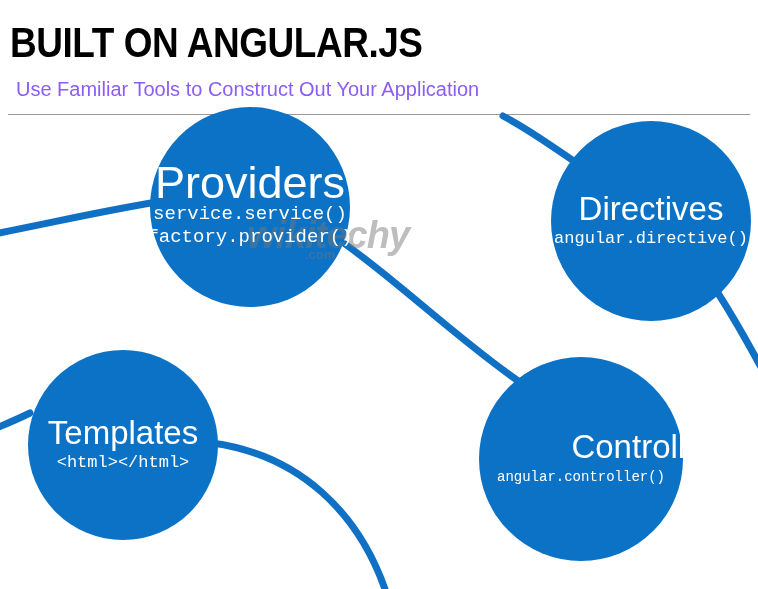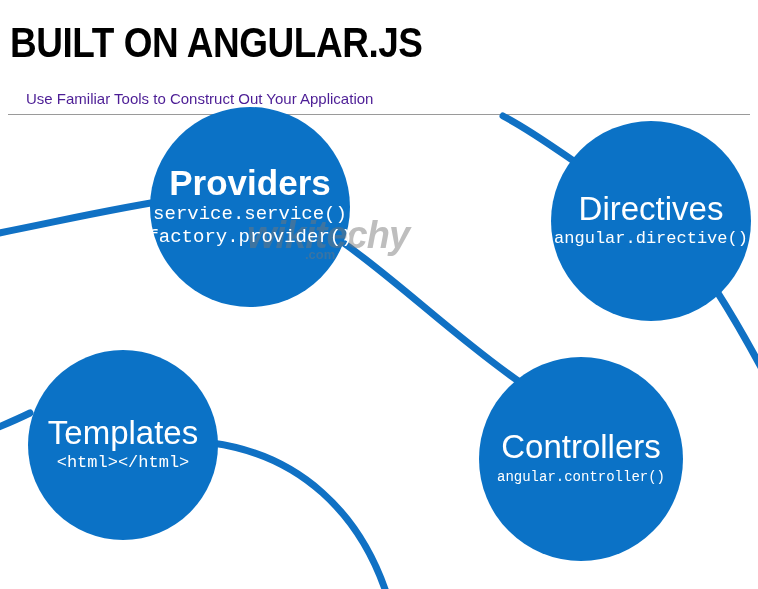--- a/index.html
+++ b/index.html
@@ -38,26 +38,26 @@
     letter-spacing: -0.5px;
     color: #000000;
     transform: scaleX(0.88);
     transform-origin: left center;
     white-space: nowrap;
   }
   #page-subtitle {
     position: absolute;
     left: 10px;
     top: 59px;
-    margin: 16px;
+    margin: 6px;
     font-family: "Liberation Sans", sans-serif;
     font-weight: normal;
-    font-size: 15px;
+    font-size: 20px;
     line-height: 24px;
-    color: #4c1d95;
+    color: #8b5cf6;
     white-space: nowrap;
   }
   #header-divider {
     position: absolute;
     left: 8px;
     top: 102px;
     width: 742px;
     height: 1px;
     background: #9a9a9a;
   }
@@ -131,36 +131,36 @@
   .node-code {
     font-family: "Liberation Mono", "DejaVu Sans Mono", monospace;
     font-weight: normal;
     color: #ffffff;
     display: block;
     letter-spacing: 0px;
   }
 
   
   #label-providers { left: 100px; top: 60px; width: 300px; }
-  #label-providers .node-title { font-size: 35px; line-height: 40px; font-weight: bold; }
+  #label-providers .node-title { font-size: 45px; line-height: 40px; }
   #label-providers .node-code  { font-size: 19px; line-height: 23px; }
 
   
   #directives-wrap { left: 501px; top: 87px; width: 300px; }
   #directives-wrap .node-title { font-size: 33px; line-height: 38px; }
   #directives-wrap .node-code  { font-size: 17px; line-height: 22px; }
 
   
   #label-templates { left: -27px; top: 311px; width: 300px; }
   #label-templates .node-title { font-size: 33px; line-height: 38px; }
   #label-templates .node-code  { font-size: 17px; line-height: 22px; }
 
   
   #label-controllers { left: 431px; top: 325px; width: 300px; }
-  #label-controllers .node-title { font-size: 33px; line-height: 38px; }
+  #label-controllers .node-title { font-size: 33px; line-height: 38px; text-align: right; }
   #label-controllers .node-code  { font-size: 14px; line-height: 22px; }
 </style>
 </head>
 <body>
 
 <div id="page">
 
   <div id="header">
     <h1 id="page-title">BUILT ON ANGULAR.JS</h1>
     <p id="page-subtitle">Use Familiar Tools to Construct Out Your Application</p>

